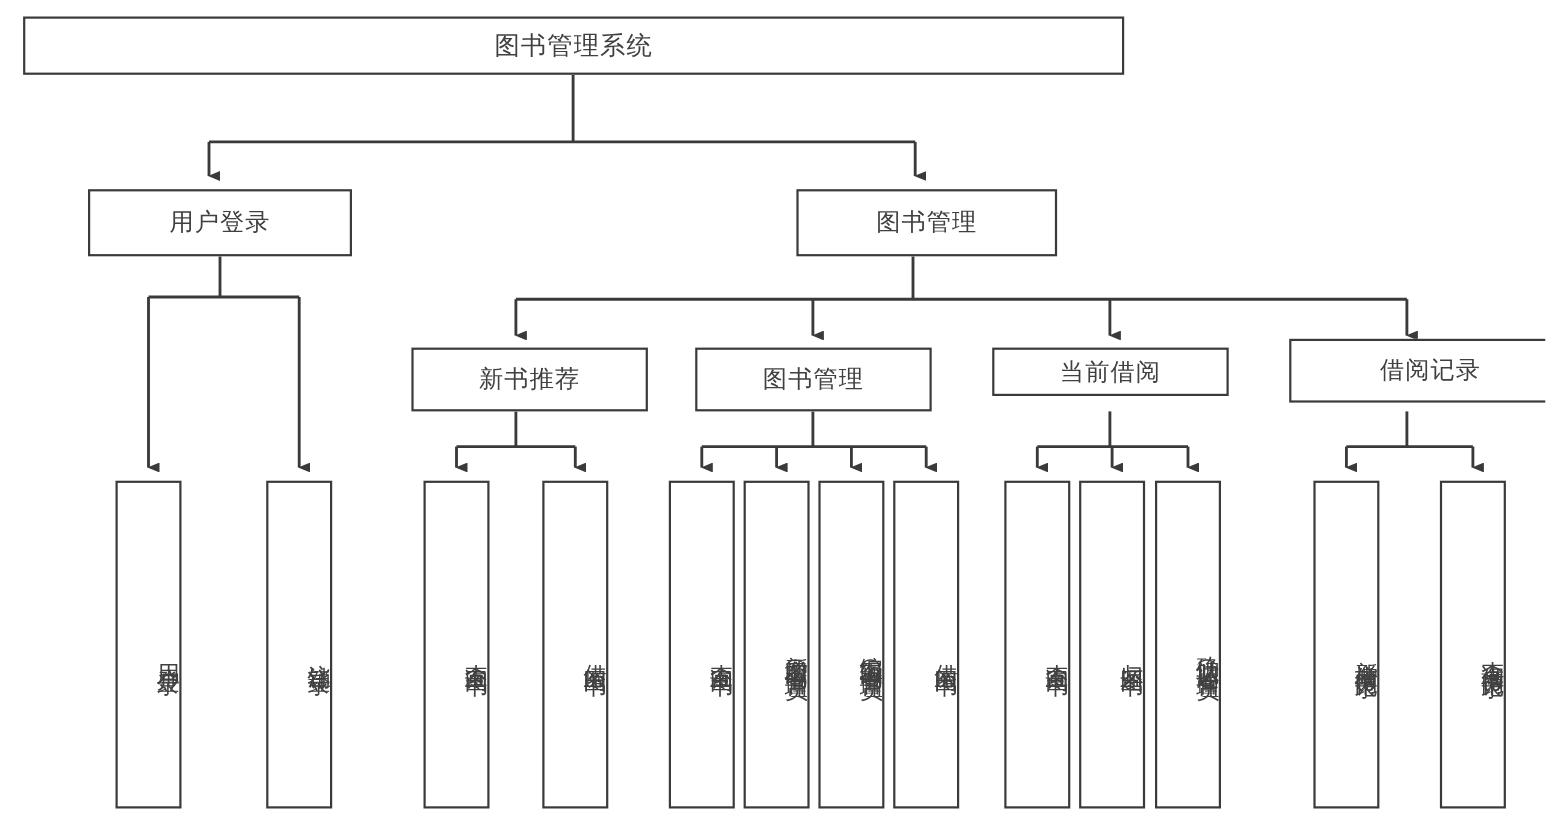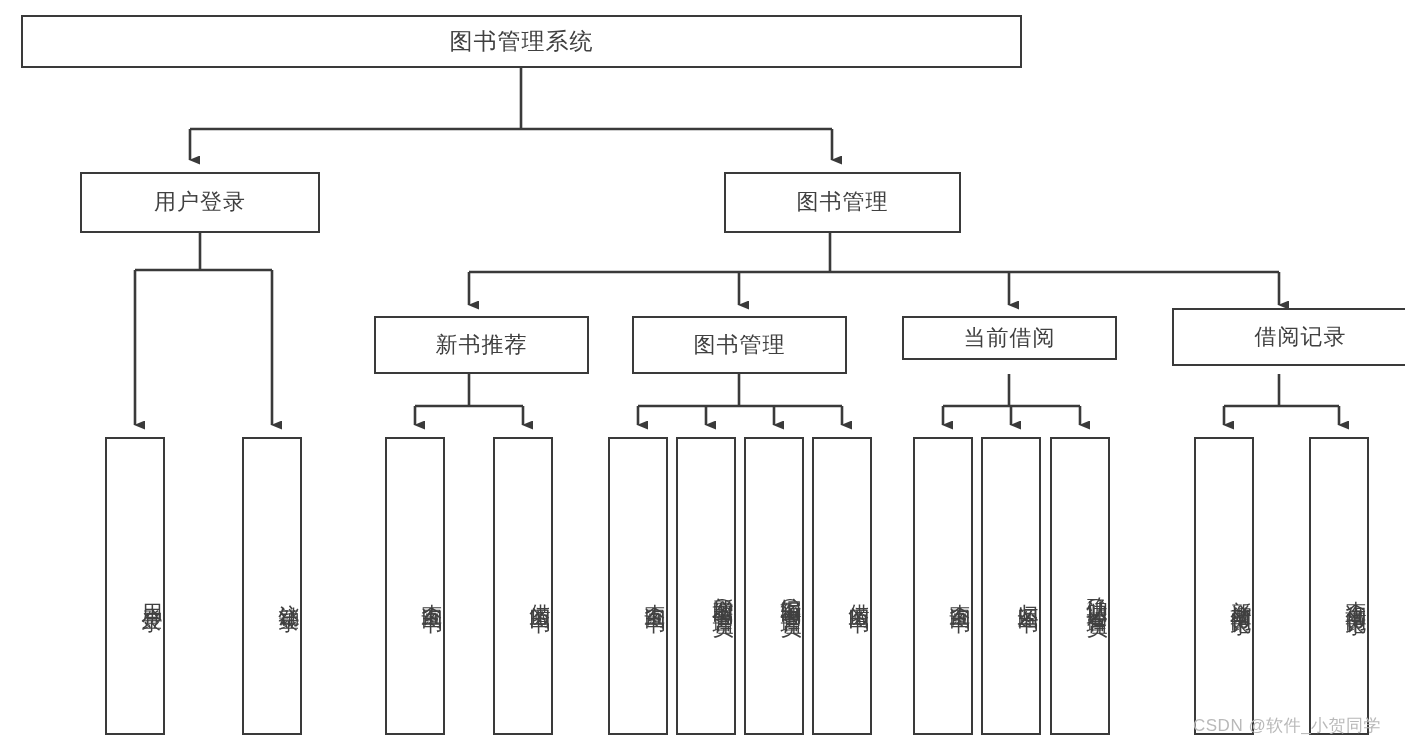--- a/index.html
+++ b/index.html
@@ -137,15 +137,14 @@
   <div class="node vert" style="left:744px; top:437px; width:60px; height:298px;">编辑图书（管理员）</div>
   <div class="node vert" style="left:812px; top:437px; width:60px; height:298px;">借阅图书</div>
 
   <div class="node vert" style="left:913px; top:437px; width:60px; height:298px;">查询图书</div>
   <div class="node vert" style="left:981px; top:437px; width:60px; height:298px;">归还图书</div>
   <div class="node vert" style="left:1050px; top:437px; width:60px; height:298px;">确认归还（管理员）</div>
 
   <div class="node vert" style="left:1194px; top:437px; width:60px; height:298px;">新增借阅记录</div>
   <div class="node vert" style="left:1309px; top:437px; width:60px; height:298px;">查询借阅记录</div>
 
-  <div class="watermark" style="left:1193px; top:714px;">CSDN @软件_小贺同学</div>
 
 </div>
 
 </body></html>

